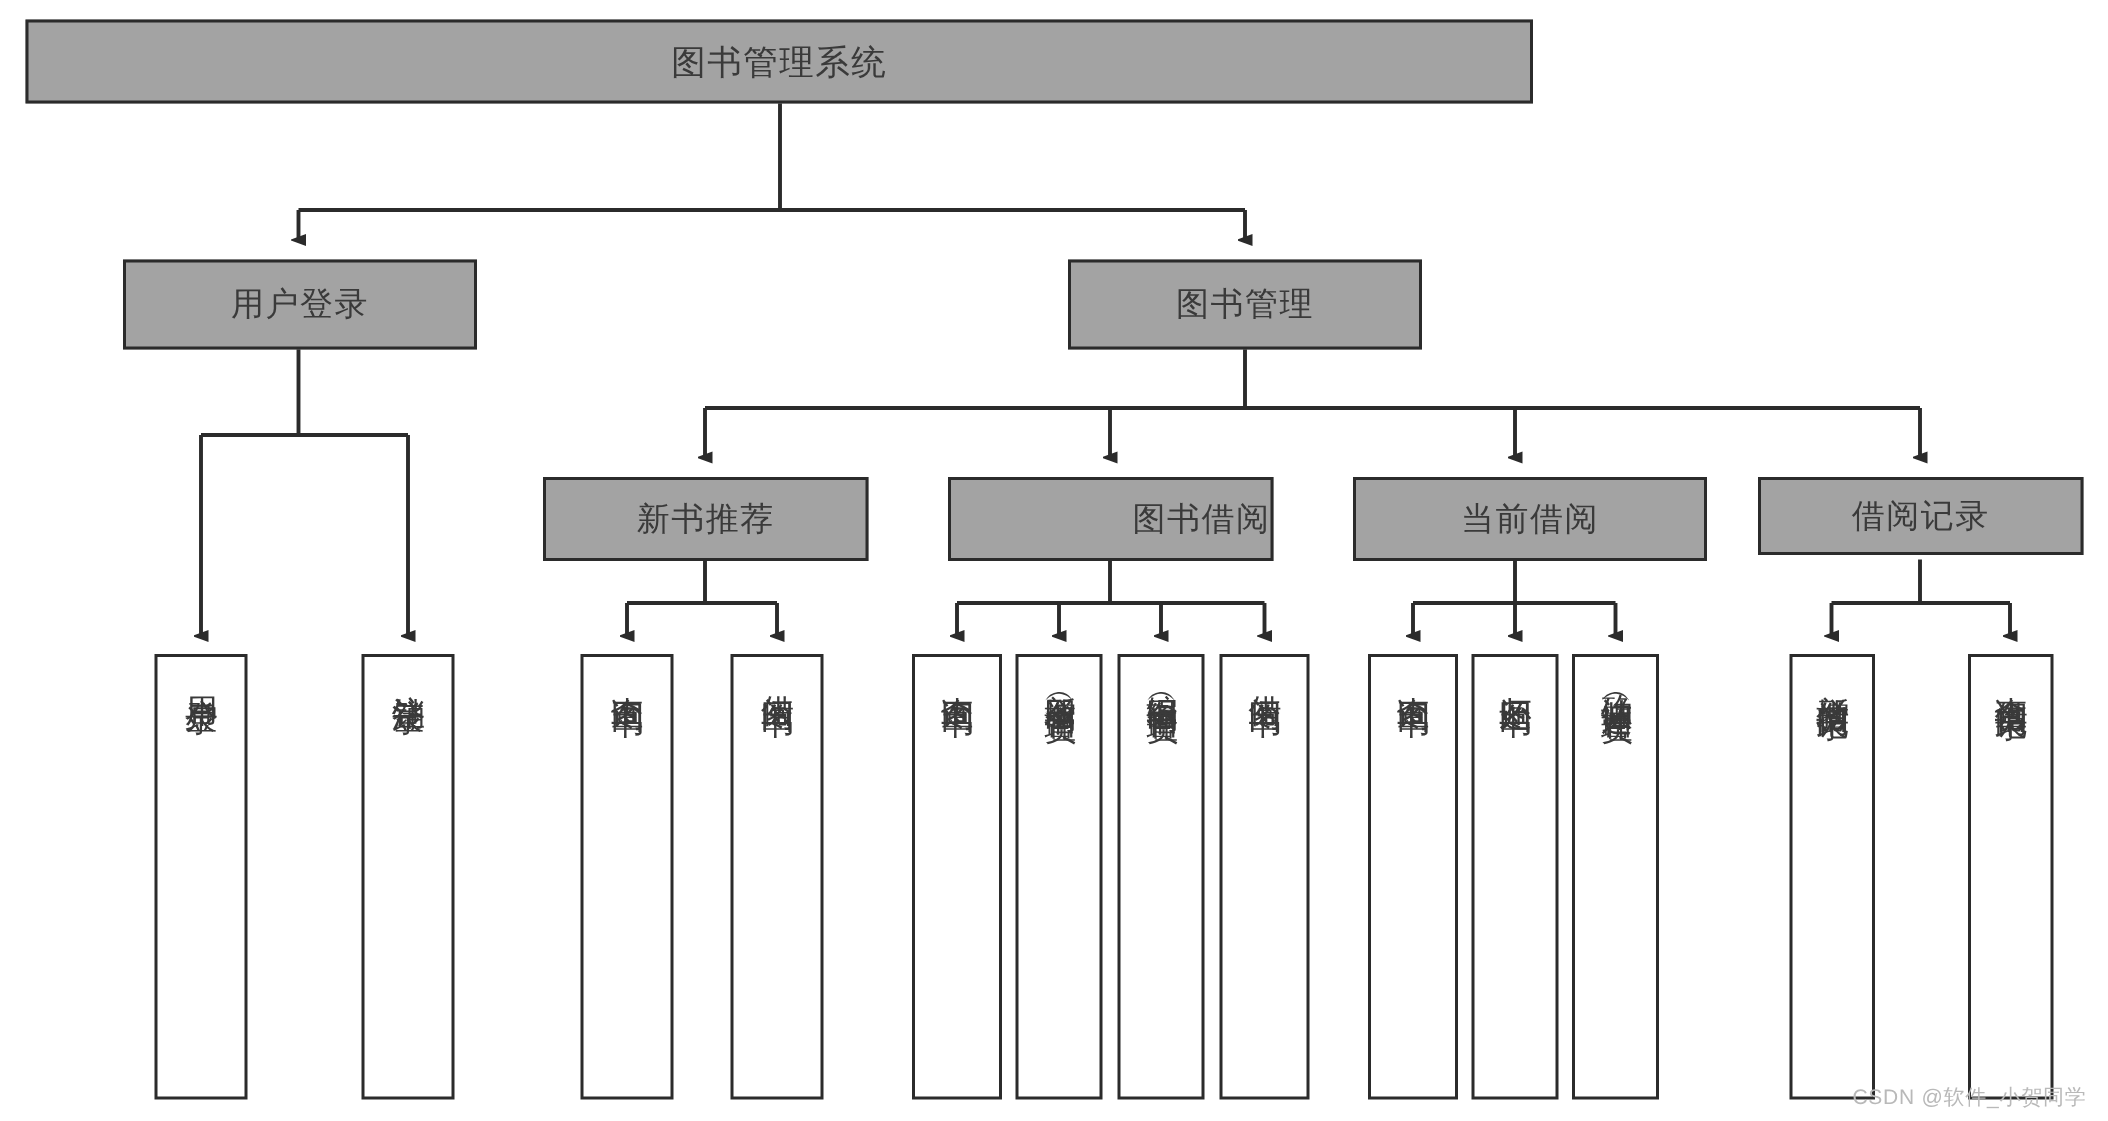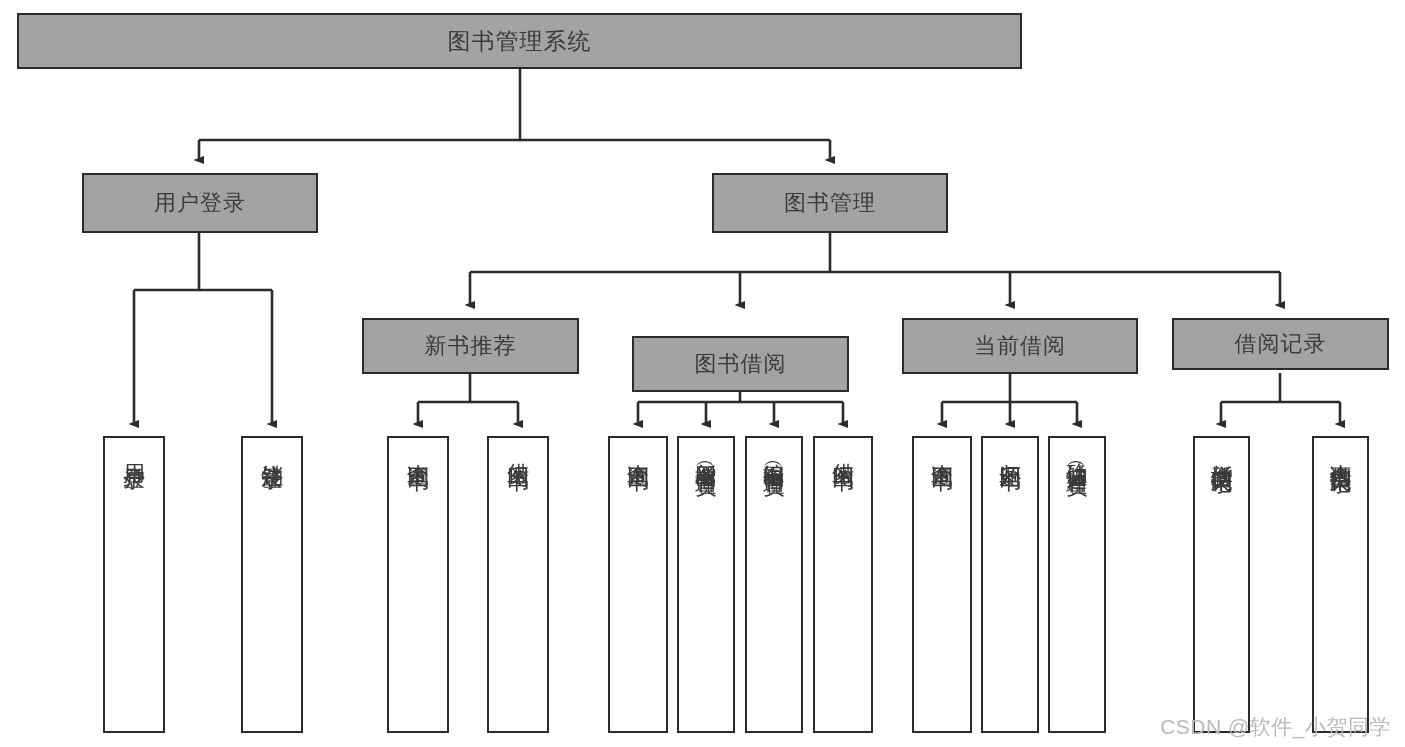--- a/index.html
+++ b/index.html
@@ -45,21 +45,21 @@
     font-size:22px;
     line-height:1.12;
     letter-spacing:2px;
     color:#3a3a3a;
     white-space:nowrap;
   }
   .leaf.tall .vlabel{font-size:21px;}
   .watermark{
     position:absolute;
     right:14px;bottom:6px;
-    font-size:21px;
+    font-size:14px;
     color:#b9b9b9;
     letter-spacing:0.5px;
     white-space:nowrap;
     pointer-events:none;
   }
 </style>
 </head>
 <body>
 
 <div id="stage">
@@ -121,21 +121,21 @@
   <div class="node" style="left:82px;top:173px;width:236px;height:60px;">
     <span class="label">用户登录</span>
   </div>
   <div class="node" style="left:712px;top:173px;width:236px;height:60px;">
     <span class="label">图书管理</span>
   </div>
 
   <div class="node" style="left:362px;top:318px;width:217px;height:56px;">
     <span class="label">新书推荐</span>
   </div>
-  <div class="node" style="left:632px;top:336px;width:217px;height:56px;">
+  <div class="node" style="left:632px;top:318px;width:217px;height:56px;justify-content:flex-end;">
     <span class="label">图书借阅</span>
   </div>
   <div class="node" style="left:902px;top:318px;width:236px;height:56px;">
     <span class="label">当前借阅</span>
   </div>
   <div class="node" style="left:1172px;top:318px;width:217px;height:52px;">
     <span class="label">借阅记录</span>
   </div>
 
   <div class="leaf" style="left:103px;top:436px;width:62px;height:297px;">

